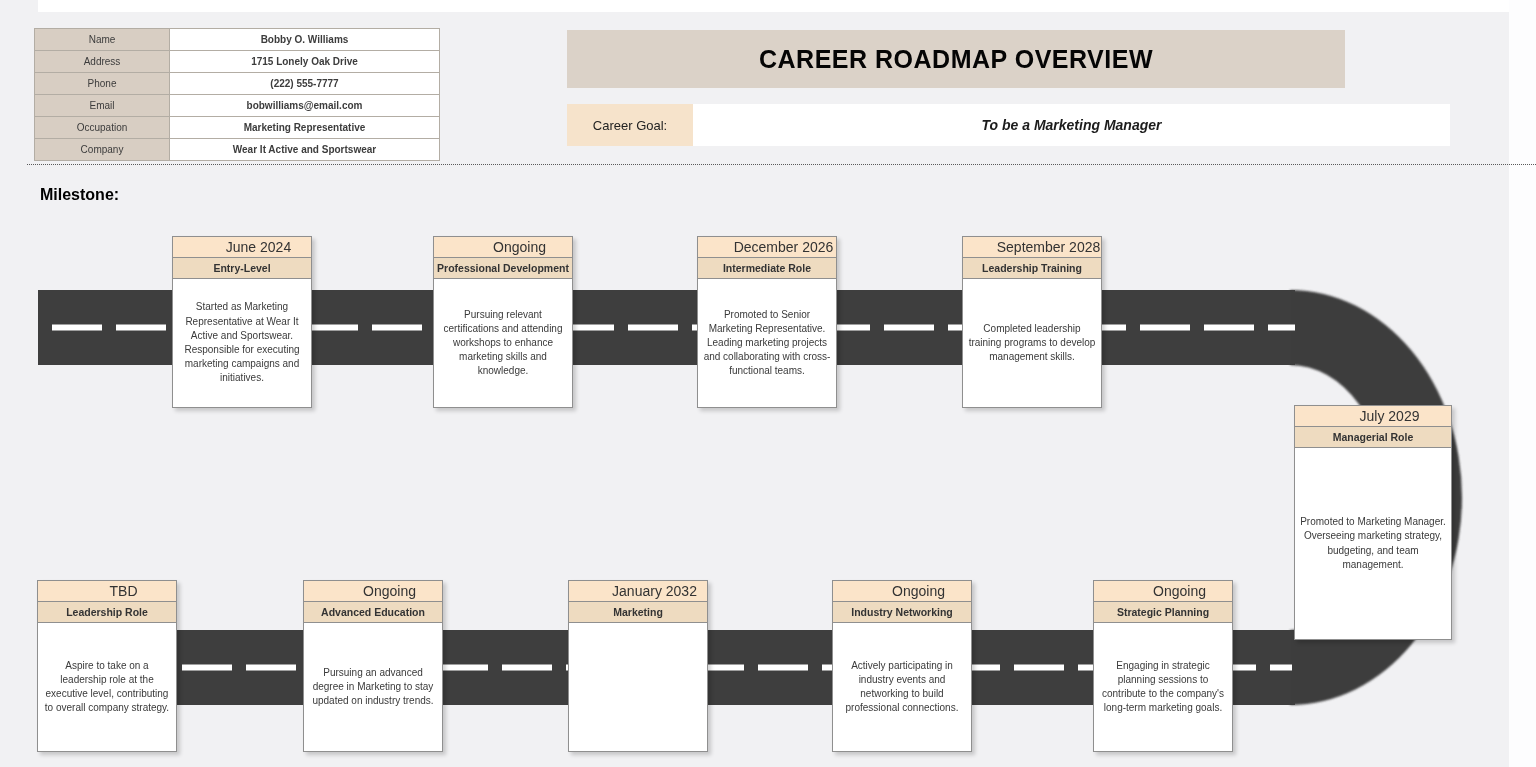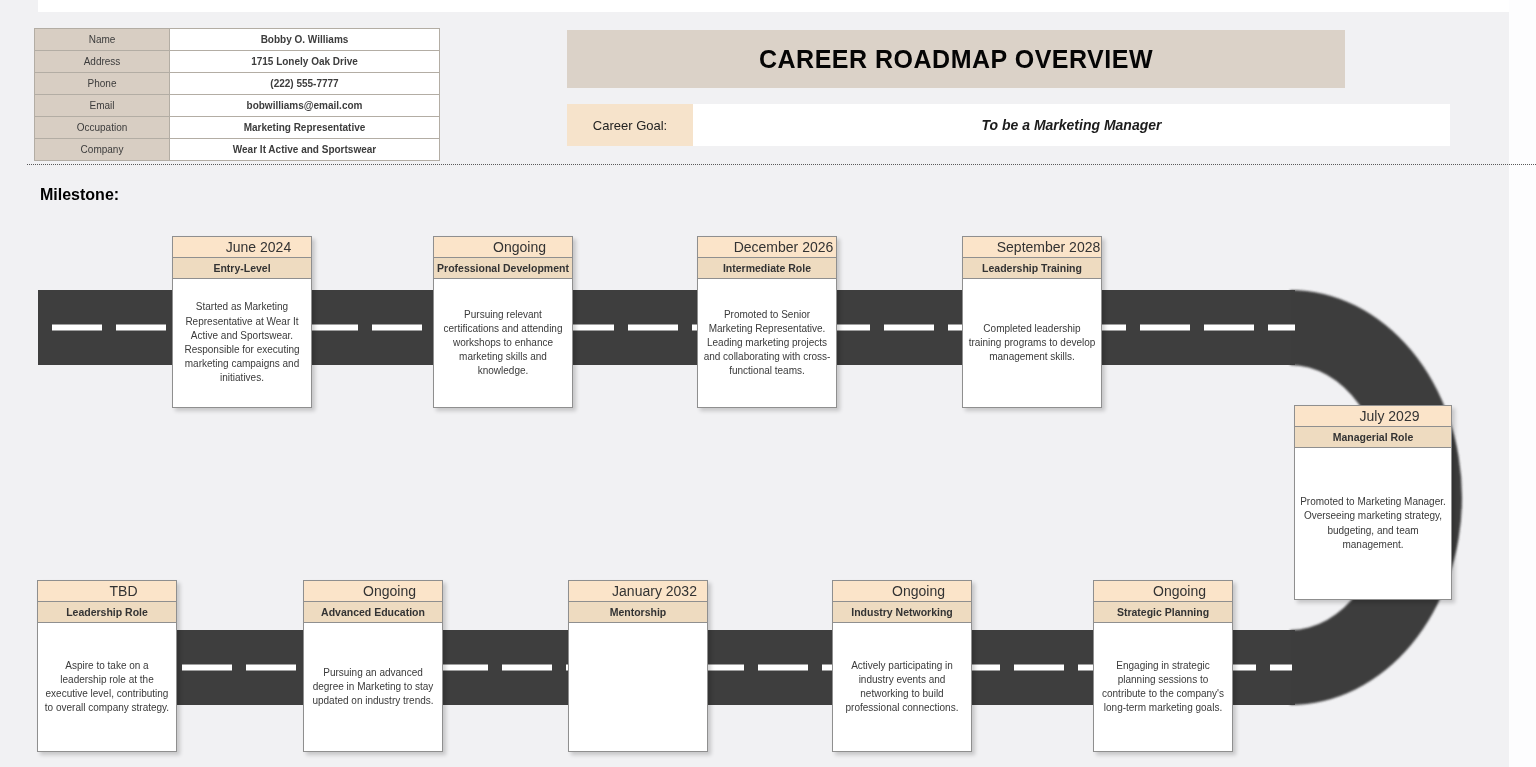--- a/index.html
+++ b/index.html
@@ -53,21 +53,21 @@
   
   .road-svg{position:absolute;left:0;top:0;z-index:1;pointer-events:none;}
 
   
   .card{
     position:absolute;width:140px;height:172px;z-index:2;
     background:#ffffff;border:1px solid var(--card-border,#8f8f8f);
     box-shadow:3px 3px 4px rgba(0,0,0,0.18);
     box-sizing:border-box;display:flex;flex-direction:column;
   }
-  .card-lg{width:158px;height:195px;}
+  .card-lg{width:158px;height:235px;}
   .card-date{
     flex:0 0 20px;background:var(--date-header-bg,#fbe4c9);
     border-bottom:1px solid var(--card-border,#8f8f8f);
     display:flex;align-items:center;justify-content:center;
     font-size:14px;color:#333;white-space:nowrap;overflow:hidden;padding-left:33px;
   }
   .card-title{
     flex:0 0 20px;background:var(--role-header-bg,#eedbc0);
     border-bottom:1px solid var(--card-border,#8f8f8f);
     display:flex;align-items:center;justify-content:center;
@@ -175,21 +175,21 @@
   </div>
 
   <div class="card" style="left:303px;top:580px">
     <div class="card-date">Ongoing</div>
     <div class="card-title">Advanced Education</div>
     <div class="card-desc">Pursuing an advanced degree in Marketing to stay updated on industry trends.</div>
   </div>
 
   <div class="card" style="left:568px;top:580px">
     <div class="card-date">January 2032</div>
-    <div class="card-title">Mentorship</div>
+    <div class="card-title">Marketing</div>
   </div>
 
   <div class="card" style="left:832px;top:580px">
     <div class="card-date">Ongoing</div>
     <div class="card-title">Industry Networking</div>
     <div class="card-desc">Actively participating in industry events and networking to build professional connections.</div>
   </div>
 
   <div class="card" style="left:1093px;top:580px">
     <div class="card-date">Ongoing</div>

